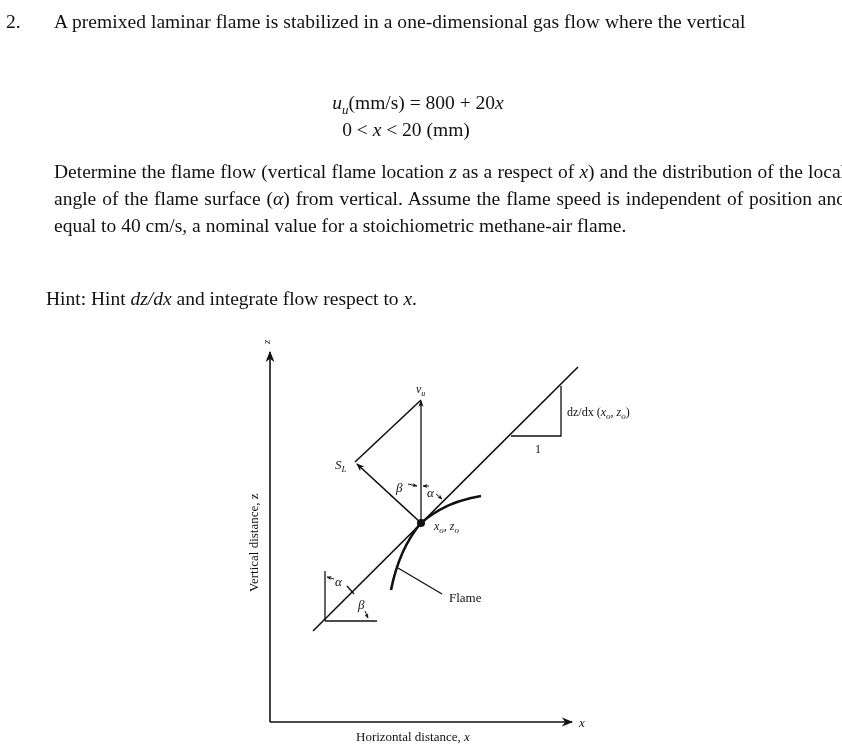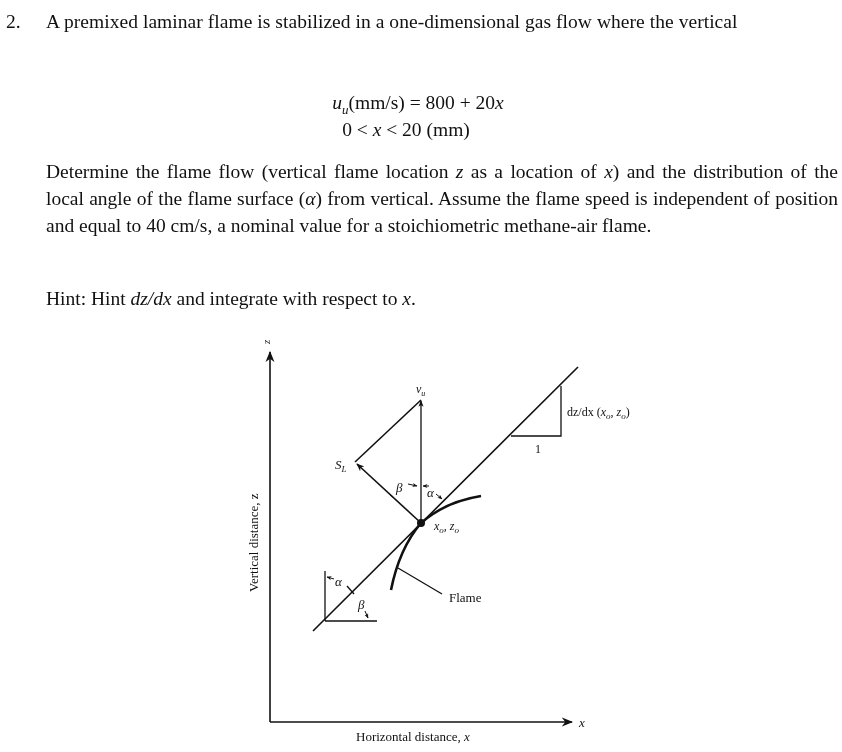--- a/index.html
+++ b/index.html
@@ -1,19 +1,19 @@
 <!DOCTYPE html>
 <html><head>
 <meta charset="utf-8">
 <style>
   html, body { margin:0; padding:0; background:#ffffff; }
   body { width:842px; height:752px; position:relative; overflow:hidden;
          font-family:"Liberation Serif", "DejaVu Serif", serif; color:#111; }
   .para { position:absolute; left:46px; width:792px; font-size:19.5px; line-height:27px; }
-  .just { text-align:justify; text-align-last:left; }
+  .just { text-align:justify; text-align-last:left;margin-left:8px; }
   .num { position:absolute; left:6px; top:8px; font-size:19.5px; line-height:27px; }
   .eq { position:absolute; left:0; width:842px; text-align:center; font-size:19.5px; line-height:27px; }
   .eq1 { top:89px; left:-3px; }
   .eq2 { top:116px; left:-15px; }
   i { font-style:italic; }
   svg { position:absolute; left:0; top:0; }
   .lbl { font-family:"Liberation Serif", serif; fill:#111; }
 </style>
 </head>
 <body>
@@ -25,25 +25,25 @@
 </div>
 
 <div class="eq eq1">
   <i>u</i><sub style="font-size:13px;font-style:italic;">u</sub><span>(mm/s) = 800 + 20</span><i>x</i>
 </div>
 <div class="eq eq2">
   <span>0 &lt; </span><i>x</i><span> &lt; 20 (mm)</span>
 </div>
 
 <div class="para just" style="top:158px;">
-  <span>Determine the flame flow (vertical flame location </span><i>z</i><span> as a location of </span><i>x</i><span>) and the distribution of the local angle of the flame surface (</span><i>α</i><span>) from vertical. Assume the flame speed is independent of position and equal to 40 cm/s, a nominal value for a stoichiometric methane-air flame.</span>
+  <span>Determine the flame flow (vertical flame location </span><i>z</i><span> as a respect of </span><i>x</i><span>) and the distribution of the local angle of the flame surface (</span><i>α</i><span>) from vertical. Assume the flame speed is independent of position and equal to 40 cm/s, a nominal value for a stoichiometric methane-air flame.</span>
 </div>
 
 <div class="para" style="top:285px;">
-  <span>Hint: Hint </span><i>dz/dx</i><span> and integrate with respect to </span><i>x</i><span>.</span>
+  <span>Hint: Hint </span><i>dz/dx</i><span> and integrate flow respect to </span><i>x</i><span>.</span>
 </div>
 
 <svg width="842" height="752" viewBox="0 0 842 752">
   <defs>
     <marker id="arr" viewBox="0 0 10 10" refX="9" refY="5" markerWidth="7" markerHeight="7" orient="auto-start-reverse">
       <path d="M0,1 L10,5 L0,9 L3,5 Z" fill="#111"></path>
     </marker>
     <marker id="sarr" viewBox="0 0 10 10" refX="9" refY="5" markerWidth="5" markerHeight="5" orient="auto-start-reverse">
       <path d="M0,1 L10,5 L0,9 L3,5 Z" fill="#111"></path>
     </marker>

